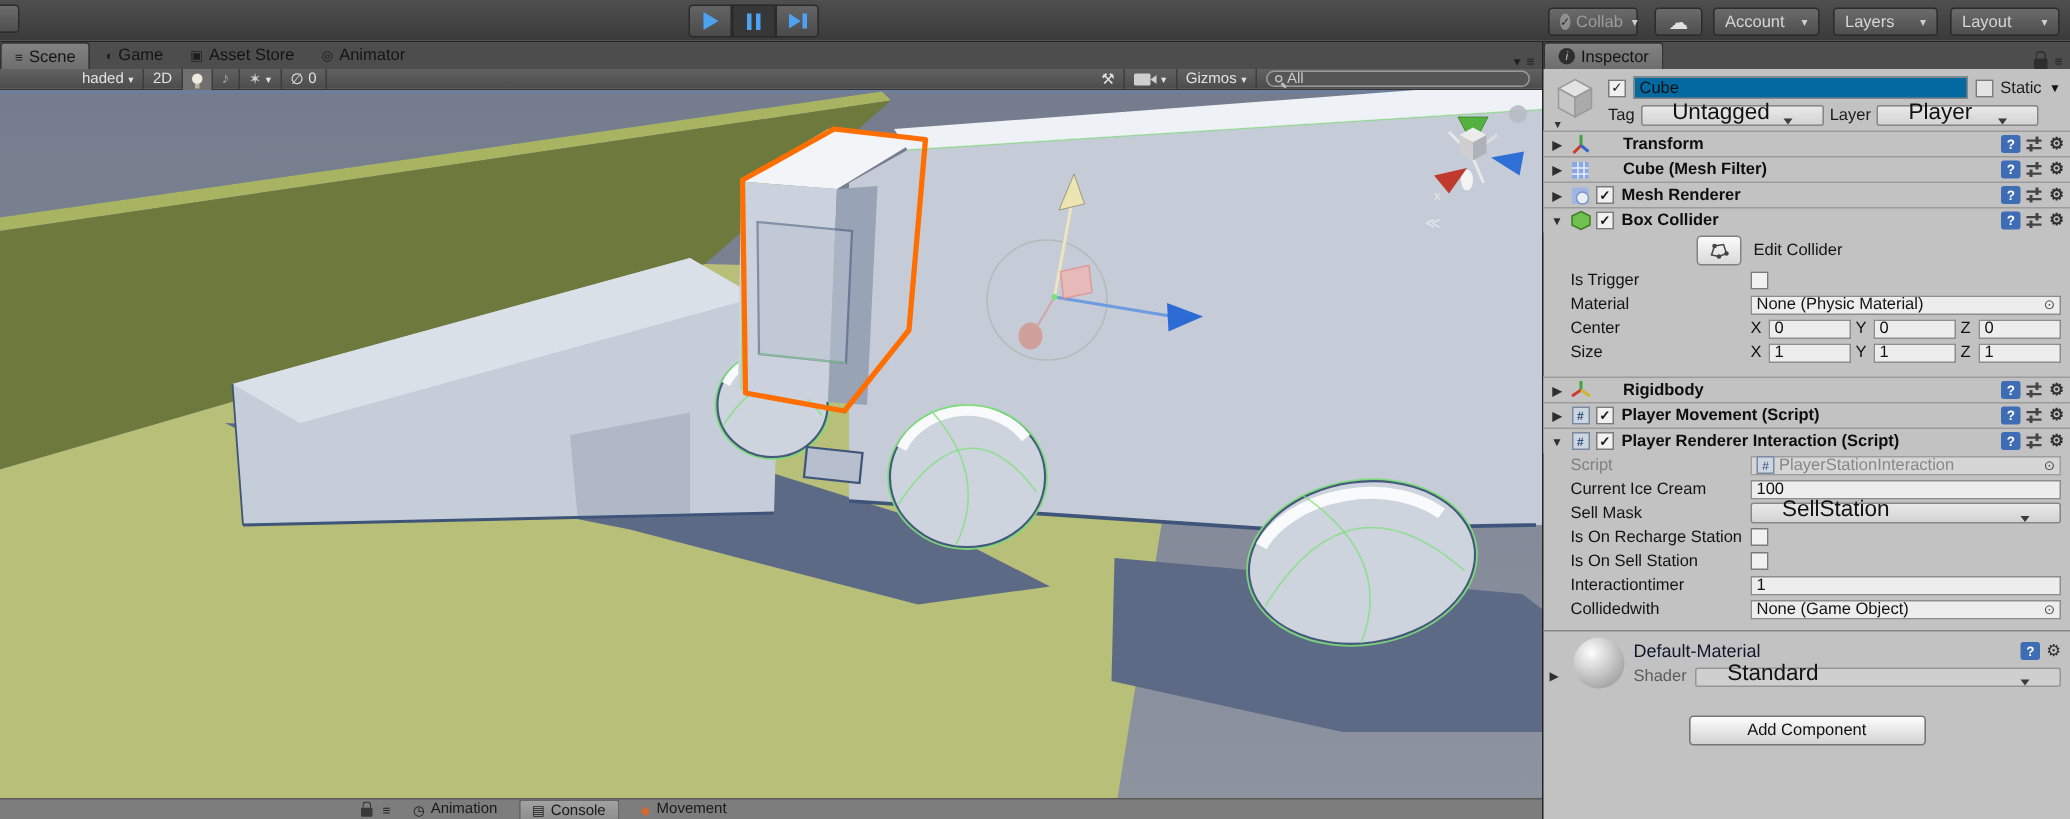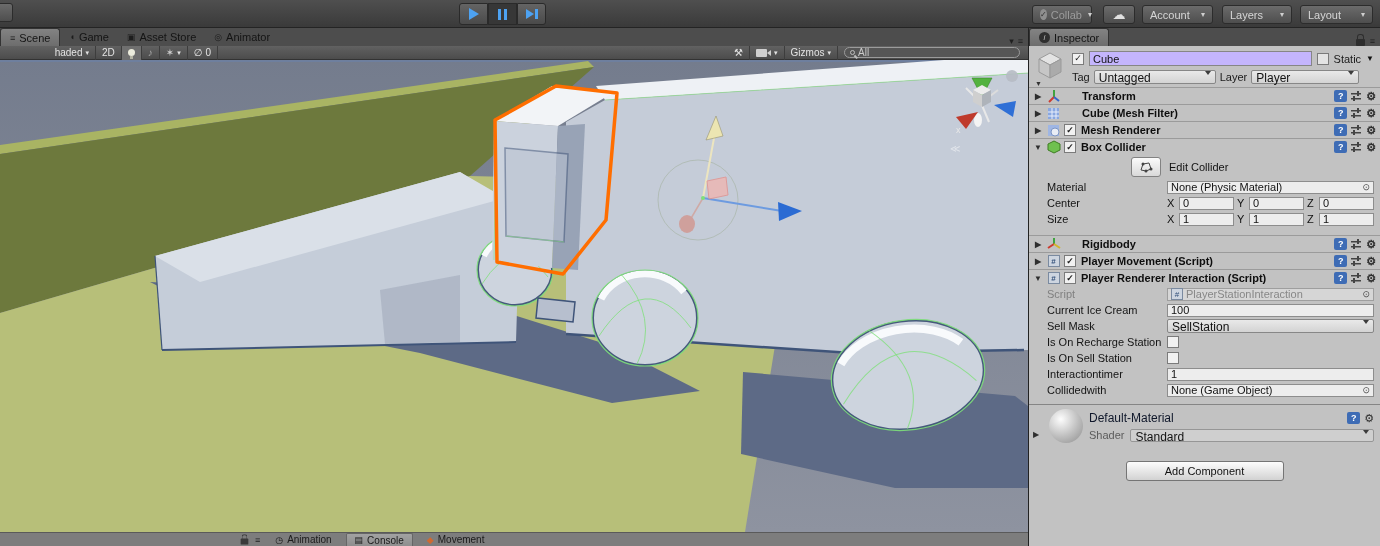--- a/index.html
+++ b/index.html
@@ -76,26 +76,26 @@
 #bottombar .ilock{background:#3a3a3a;transform:scale(.85)}
 #bottombar .ilock::before{border-color:#3a3a3a}
 
 
 #inspector{position:absolute;left:1028px;top:46px;width:352px;height:500px;background:#c2c2c2;border-left:1px solid #222;color:#121212}
 .ihead{padding:4px 6px 2px 6px;display:flex;gap:5px}
 .cubewrap{width:32px;position:relative;flex:none}
 .foldmini{position:absolute;left:0;bottom:-2px;font-size:7px;color:#333}
 .hrows{flex:1}
 .hrow1{display:flex;align-items:center;gap:5px;height:17px}
-.namefld{flex:1;height:15px;background:#c4b5fd;border:1px solid #868686;padding:0 3px;display:flex;align-items:center}
+.namefld{flex:1;height:15px;background:#0369a1;border:1px solid #868686;padding:0 3px;display:flex;align-items:center}
 .hrow2{display:flex;align-items:center;gap:4px;height:16px;margin-top:2px}
 .minilbl{color:#1a1a1a}
 .cb{width:12px;height:12px;background:#f1f1f1;border:1px solid #7b7b7b;display:flex;align-items:center;justify-content:center;font-size:9px;color:#1c1c1c;flex:none}
 .cb span{margin-top:-1px}
-.dd{height:14px;background:linear-gradient(#e9e9e9,#d3d3d3);border:1px solid #878787;border-radius:2px;display:flex;align-items:flex-start;padding:0 4px;font-size:12px}
+.dd{height:14px;background:linear-gradient(#e9e9e9,#d3d3d3);border:1px solid #878787;border-radius:2px;display:flex;align-items:flex-end;padding:0 20px;font-size:15px}
 .ddm{width:0;height:0;border-left:3px solid transparent;border-right:3px solid transparent;border-top:4px solid #3c3c3c;margin-left:auto}
 #tag-dd{width:122px}#layer-dd{width:108px}
 .chead{display:flex;align-items:center;height:17px;border-top:1px solid #9b9b9b;padding:0 4px;gap:3px;font-weight:bold;background:#c2c2c2}
 .fold{width:10px;font-size:8px;color:#2e2e2e;text-align:center;flex:none}
 .cicon{width:15px;height:14px;flex:none;display:flex;align-items:center;justify-content:center}
 .cbspace{width:13px;flex:none}
 .htitle{flex:1;font-size:11px;color:#0e0e0e;padding-left:2px}
 .hicons{display:flex;gap:4px;align-items:center;flex:none}
 .ih{width:13px;height:12px;background:#3e6cb5;color:#fff;border-radius:2px;font-size:9px;text-align:center;line-height:12px;font-weight:bold}
 .ip{width:11px;height:10px;background:
@@ -472,20 +472,24 @@
       <svg width="16" height="12">
           <path d="M3 9 L5 3 L11 2 L13 8 L8 10 Z" fill="none" stroke="#444"></path>
           <circle cx="5" cy="3" r="1.5" fill="#444"></circle>
           <circle cx="13" cy="8" r="1.5" fill="#444"></circle>
           <circle cx="8" cy="10" r="1.5" fill="#444"></circle>
         </svg>
     </div>
     <span>Edit Collider</span>
   </div>
   <div class="row">
+    <span class="lbl">Is Trigger</span>
+    <span class="cb"></span>
+  </div>
+  <div class="row">
     <span class="lbl">Material</span>
     <div class="fld">
       <span>None (Physic Material)</span>
       <span class="pick">⊙</span>
     </div>
   </div>
   <div class="row">
     <span class="lbl">Center</span>
     <div class="vec">
       <span class="axis">X</span>

